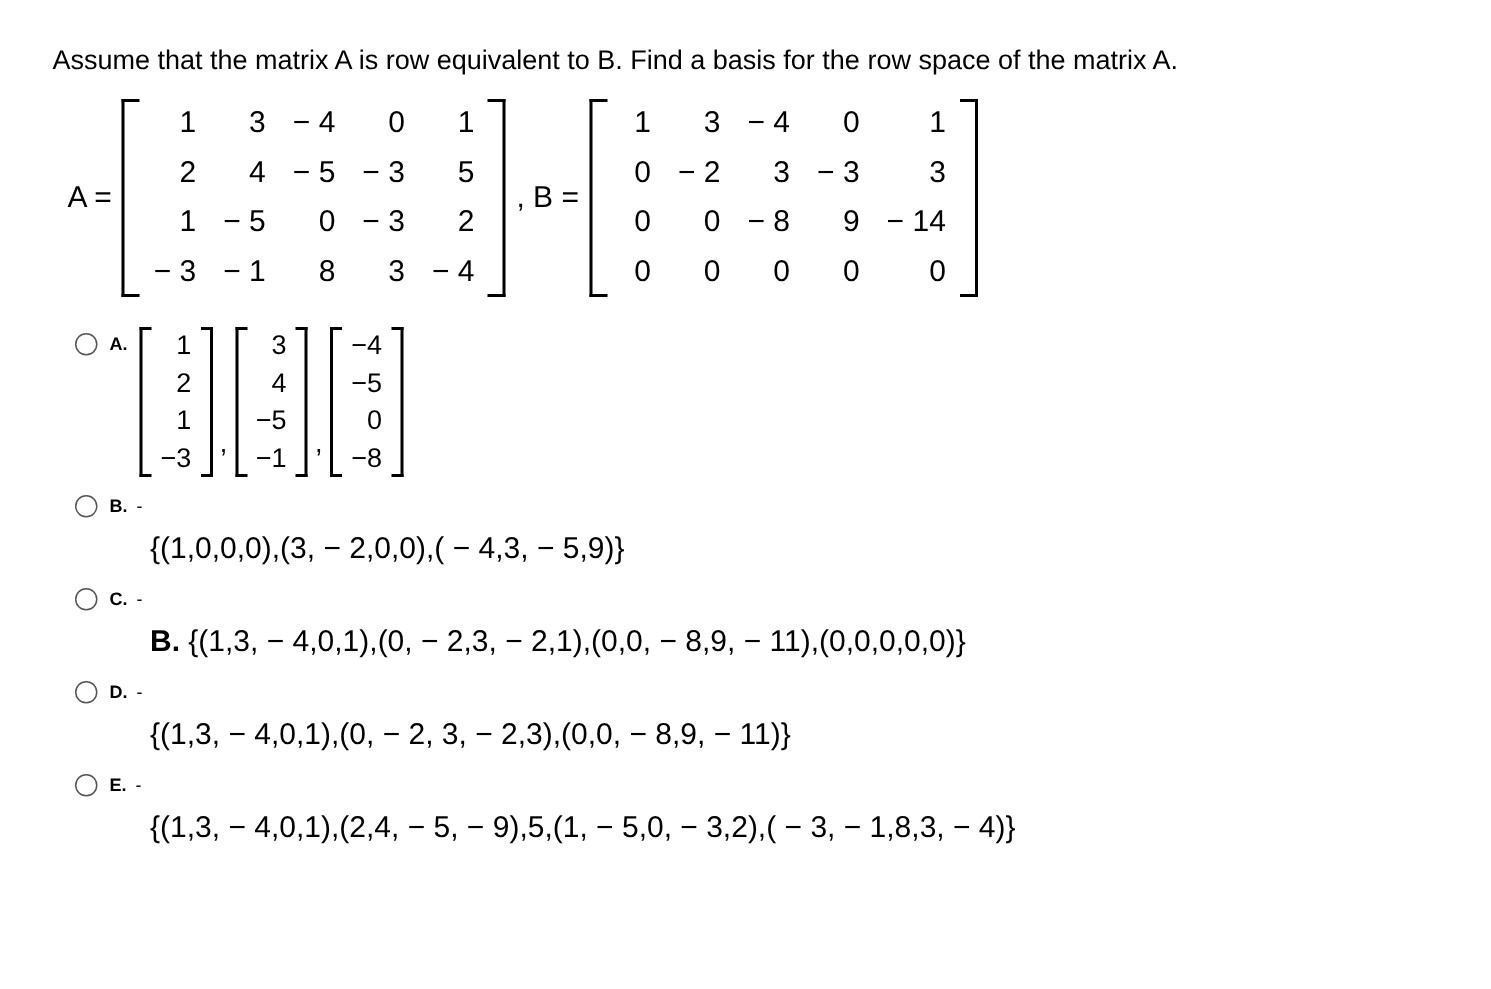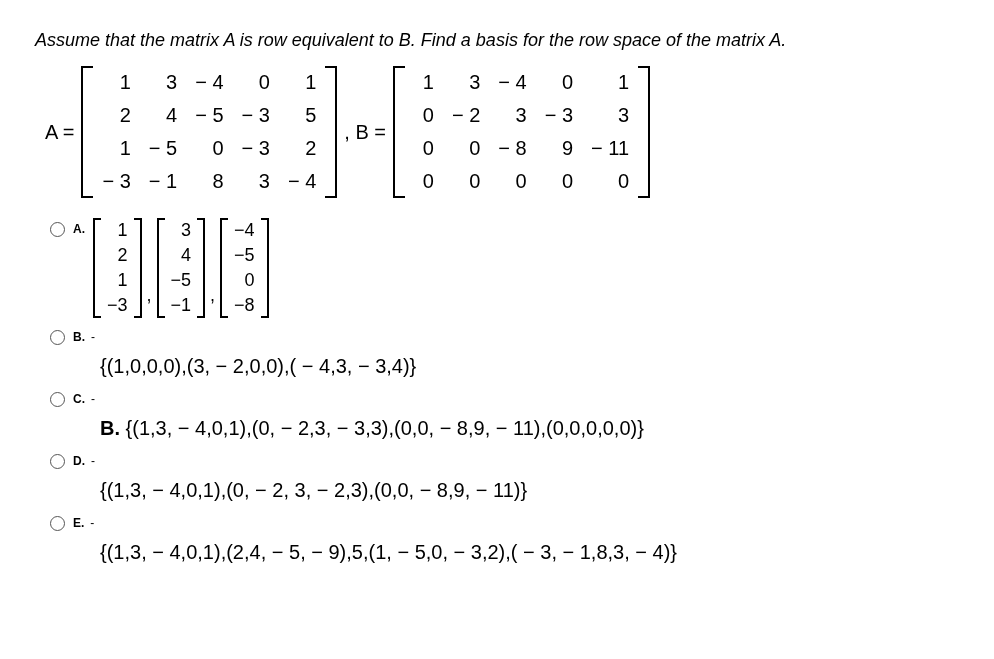--- a/index.html
+++ b/index.html
@@ -7,21 +7,20 @@
       font-size: 18px;
       padding: 30px 35px;
       margin: 0;
       width: 994px;
       height: 659px;
       box-sizing: border-box;
       color: #000;
     }
     .question {
       margin-bottom: 15px;
-      font-style: italic;
     }
     .matrices-row {
       display: flex;
       align-items: center;
       margin: 10px 0 20px 5px;
     }
     .eq-label {
       font-size: 20px;
       margin: 0 5px;
     }
@@ -153,21 +152,21 @@
           <div class="mcell">− 2</div>
           <div class="mcell">3</div>
           <div class="mcell">− 3</div>
           <div class="mcell">3</div>
         </div>
         <div class="mrow">
           <div class="mcell">0</div>
           <div class="mcell">0</div>
           <div class="mcell">− 8</div>
           <div class="mcell">9</div>
-          <div class="mcell">− 11</div>
+          <div class="mcell">− 14</div>
         </div>
         <div class="mrow">
           <div class="mcell">0</div>
           <div class="mcell">0</div>
           <div class="mcell">0</div>
           <div class="mcell">0</div>
           <div class="mcell">0</div>
         </div>
       </div>
     <div class="bracket right"></div>
@@ -239,29 +238,29 @@
           </div>
         </div>
     </div>
   </div>
 
   <div class="option">
     <div class="radio"></div>
     <div class="opt-letter">B.</div>
     <div class="dash">-</div>
   </div>
-  <div class="choice-text">{(1,0,0,0),(3, − 2,0,0),( − 4,3, − 3,4)}</div>
+  <div class="choice-text">{(1,0,0,0),(3, − 2,0,0),( − 4,3, − 5,9)}</div>
 
   <div class="option">
     <div class="radio"></div>
     <div class="opt-letter">C.</div>
     <div class="dash">-</div>
   </div>
   <div class="choice-text">
-    <span class="bold">B.  </span><span>{(1,3, − 4,0,1),(0, − 2,3, − 3,3),(0,0, − 8,9, − 11),(0,0,0,0,0)}</span>
+    <span class="bold">B.  </span><span>{(1,3, − 4,0,1),(0, − 2,3, − 2,1),(0,0, − 8,9, − 11),(0,0,0,0,0)}</span>
   </div>
 
   <div class="option">
     <div class="radio"></div>
     <div class="opt-letter">D.</div>
     <div class="dash">-</div>
   </div>
   <div class="choice-text">{(1,3, − 4,0,1),(0, − 2, 3, − 2,3),(0,0, − 8,9, − 11)}</div>
 
   <div class="option">

